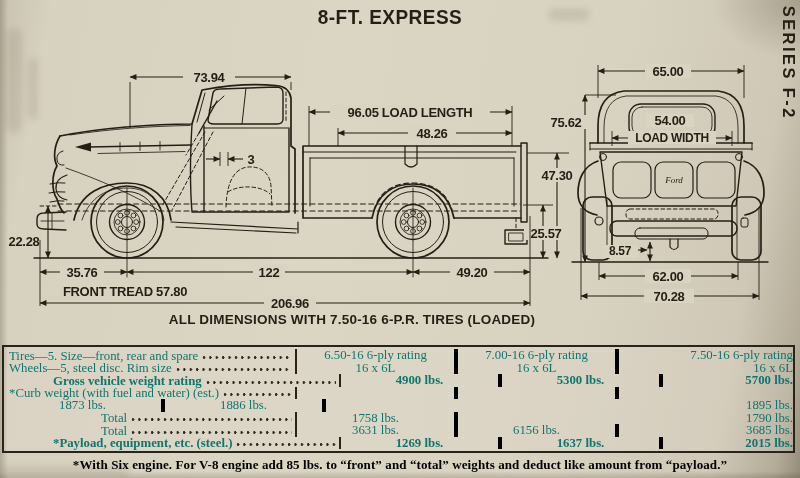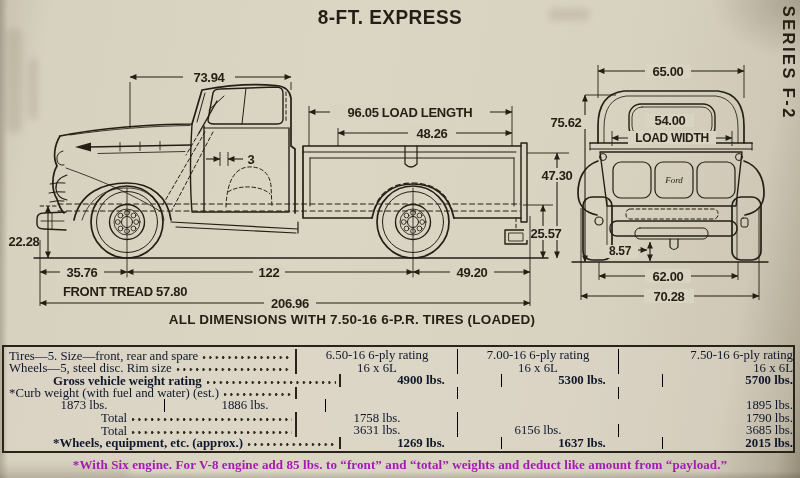--- a/index.html
+++ b/index.html
@@ -25,36 +25,36 @@
   .ext{stroke:#241f15;stroke-width:.9;fill:none;}
   .tag{fill:#d9d3c2;stroke:none;}
   text.dimtxt{font-family:"Liberation Sans",sans-serif;font-weight:bold;font-size:13px;
               fill:#241f15;letter-spacing:-.3px;}
   text.small{font-size:12px;}
   text.note{font-size:13.5px;letter-spacing:.2px;}
   text.script{font-family:"Liberation Serif",serif;font-style:italic;font-size:9px;fill:#241f15;}
   
   #spec-table{left:2px;top:345px;width:793px;height:108px;border:2.2px solid #29241a;
               box-sizing:border-box;background:rgba(226,221,209,.25);
-              font-family:"Liberation Serif",serif;font-size:12.8px;color:#0f172a;
+              font-family:"Liberation Serif",serif;font-size:12.8px;color:#0f766e;
               display:flex;flex-direction:column;justify-content:center;padding:2px 0;}
   .trow{display:flex;height:12.75px;align-items:flex-end;}
   .trow.bold{font-weight:bold;padding-left:44px;}
   .lblcell{width:293px;border-right:2px solid #29241a;box-sizing:border-box;display:flex;
            align-items:flex-end;padding-left:5px;height:100%;}
   .indent .lbl{padding-left:92px;}
   .lbl{white-space:nowrap;line-height:12px;}
   .leader{flex:1;height:5px;margin:0 3px 2px 4px;align-self:flex-end;
           background-image:radial-gradient(circle at 2px 2.5px,#2a2519 1.1px,rgba(0,0,0,0) 1.45px);
           background-size:6.4px 5px;background-repeat:repeat-x;}
-  .vcell{border-right:1px solid #000000;box-sizing:border-box;text-align:center;height:100%;
+  .vcell{border-right:4px solid #000000;box-sizing:border-box;text-align:center;height:100%;
          line-height:12px;}
   .c1,.c2{width:161px;} .c3{flex:1;border-right:none;text-align:right;}
   #footnote{left:0;top:457px;width:800px;text-align:center;font-family:"Liberation Serif",serif;
-            font-weight:bold;font-size:13px;color:#a21caf;letter-spacing:.1px;}
+            font-weight:bold;font-size:13px;color:#000000;letter-spacing:.1px;}
   
   .ghost{position:absolute;background:rgba(116,104,80,.16);filter:blur(3px);border-radius:8px;}
   #edge-left{left:0;top:0;width:8px;height:100%;background:linear-gradient(to right,rgba(40,32,16,.22),rgba(40,32,16,0));}
   #edge-bottom{left:0;bottom:0;width:100%;height:7px;background:linear-gradient(to top,rgba(40,32,16,.18),rgba(40,32,16,0));}
   #edge-tr{right:0;top:0;width:90px;height:60px;background:radial-gradient(ellipse at top right,rgba(50,40,20,.25),rgba(50,40,20,0) 70%);}
 </style>
 </head>
 <body>
 
 <div class="ghost" style="left:6px;top:28px;width:16px;height:105px"></div>
@@ -357,21 +357,21 @@
     <div class="lblcell">
       <span class="lbl">Total</span>
       <span class="leader"></span>
     </div>
     <div class="vcell c1">3631 lbs.</div>
     <div class="vcell c2">6156 lbs.</div>
     <div class="vcell c3">3685 lbs.</div>
   </div>
       <div class="trow bold">
     <div class="lblcell">
-      <span class="lbl">*Wheels, equipment, etc. (approx.)</span>
+      <span class="lbl">*Payload, equipment, etc. (steel.)</span>
       <span class="leader"></span>
     </div>
     <div class="vcell c1">1269 lbs.</div>
     <div class="vcell c2">1637 lbs.</div>
     <div class="vcell c3">2015 lbs.</div>
   </div>
     </div>
 </div>
 
 <div id="footnote" class="abs">*With Six engine. For V-8 engine add 85 lbs. to “front” and “total” weights and deduct like amount from “payload.”</div>

